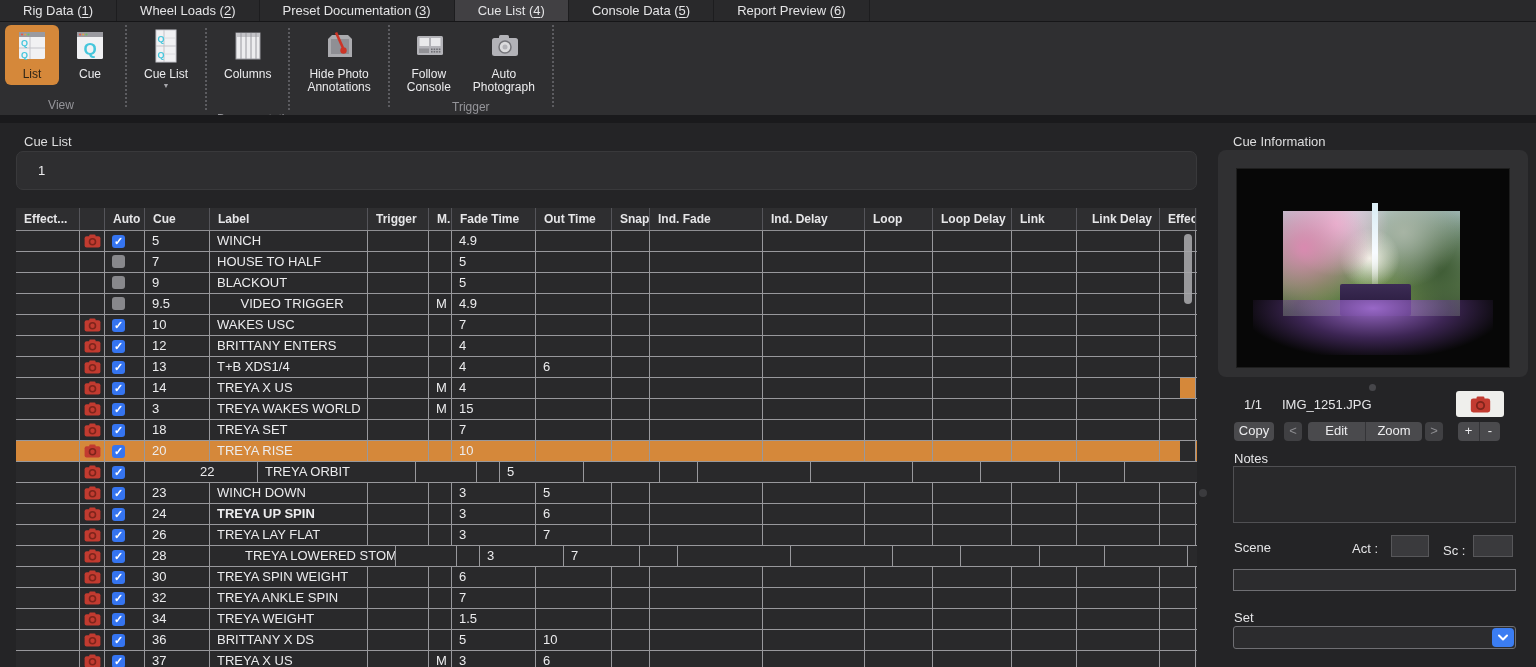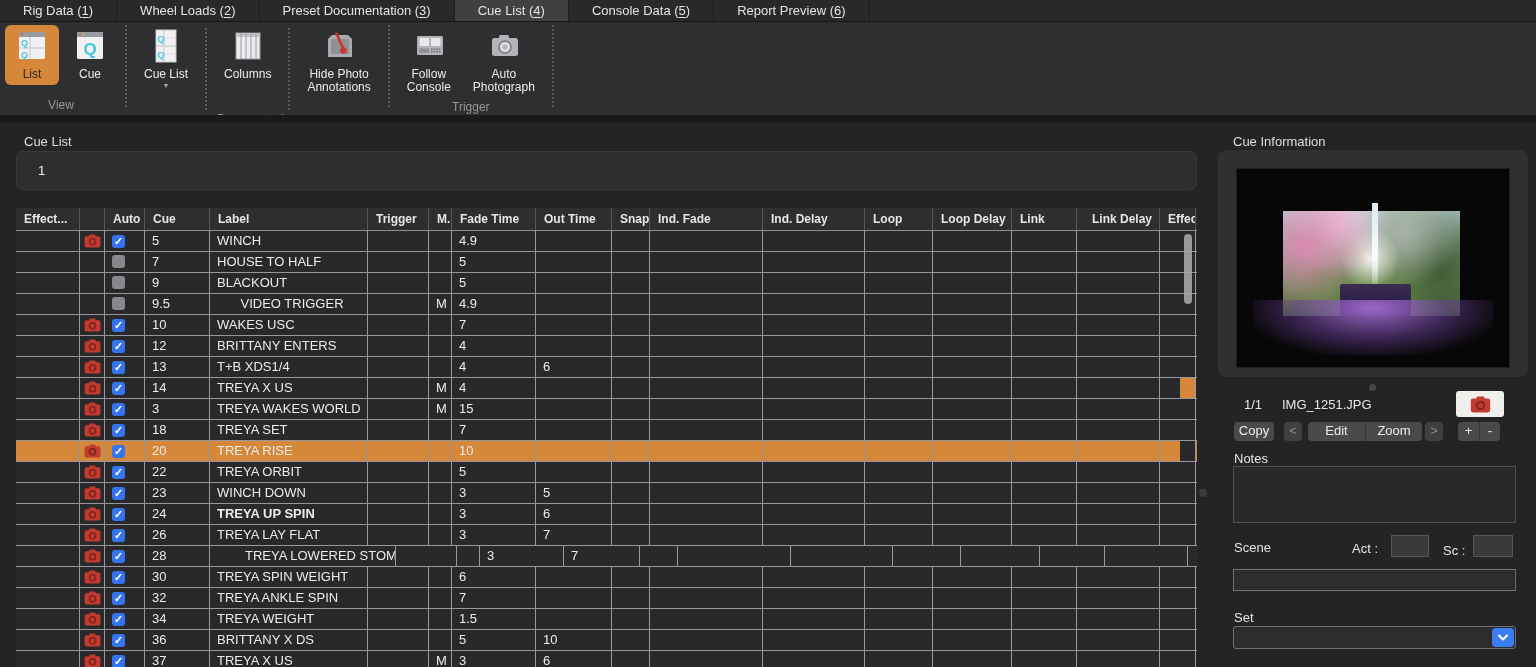--- a/index.html
+++ b/index.html
@@ -516,21 +516,21 @@
       <div class="td c-effect" style="width: 36px;"></div>
     </div>
     <div class="trow">
       <div class="td c-timecode" style="width: 64px;"></div>
       <div class="td c-photo" style="width: 25px;"><span class="camwrap"><svg width="17" height="14" viewBox="0 0 17 14">
             <rect x="5.2" y="0.5" width="6.4" height="3.5" rx="1.2" fill="#c23b30"></rect>
             <rect x="0.6" y="2.2" width="15.8" height="11.2" rx="2" fill="#c23b30"></rect>
             <circle cx="8.5" cy="7.8" r="3" fill="none" stroke="#7e241b" stroke-width="1.6"></circle>
           </svg></span></div>
       <div class="td c-auto" style="width: 40px;"><span class="cb on">✓</span></div>
-      <div class="td c-cue" style="width: 65px;">22</div>
+      <div class="td c-cue" style="width: 65px; margin-left: 48px;">22</div>
       <div class="td c-label" style="width: 158px;">TREYA ORBIT</div>
       <div class="td c-trigger" style="width: 61px;"></div>
       <div class="td c-m" style="width: 23px;"></div>
       <div class="td c-fade" style="width: 84px;">5</div>
       <div class="td c-out" style="width: 76px;"></div>
       <div class="td c-snap" style="width: 38px;"></div>
       <div class="td c-ind_fade" style="width: 113px;"></div>
       <div class="td c-ind_delay" style="width: 102px;"></div>
       <div class="td c-loop" style="width: 68px;"></div>
       <div class="td c-loop_delay" style="width: 79px;"></div>

